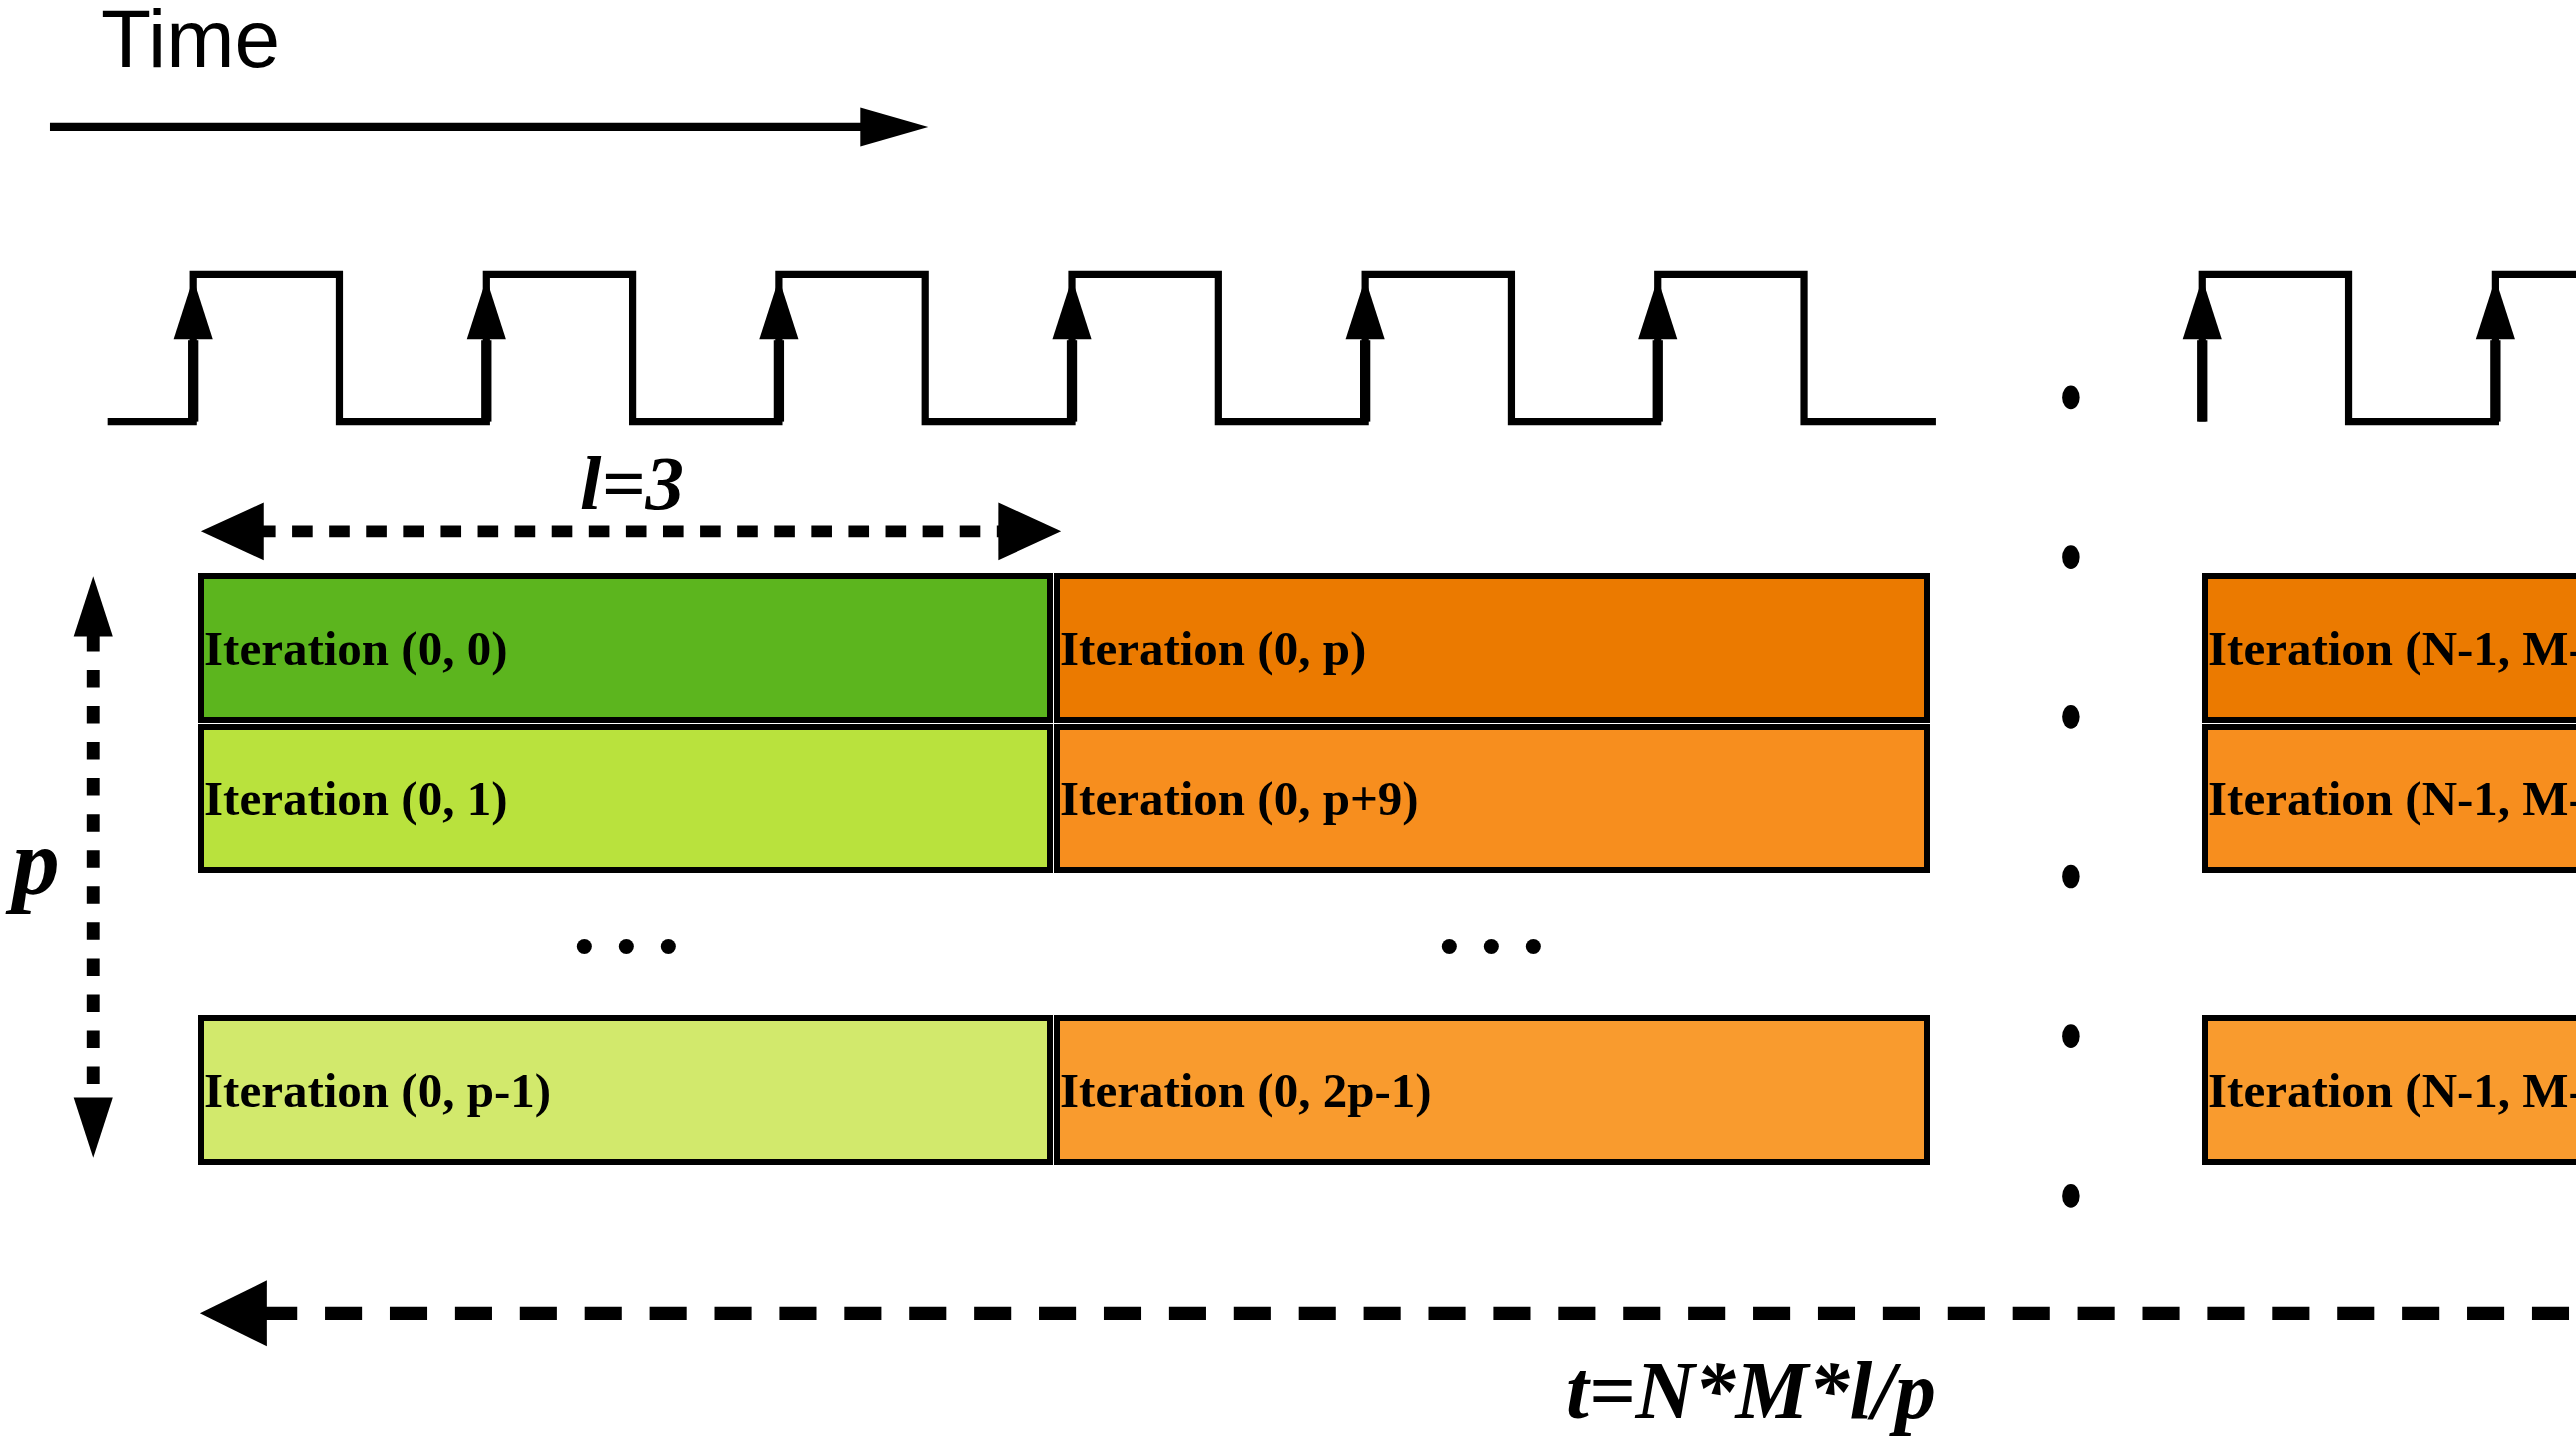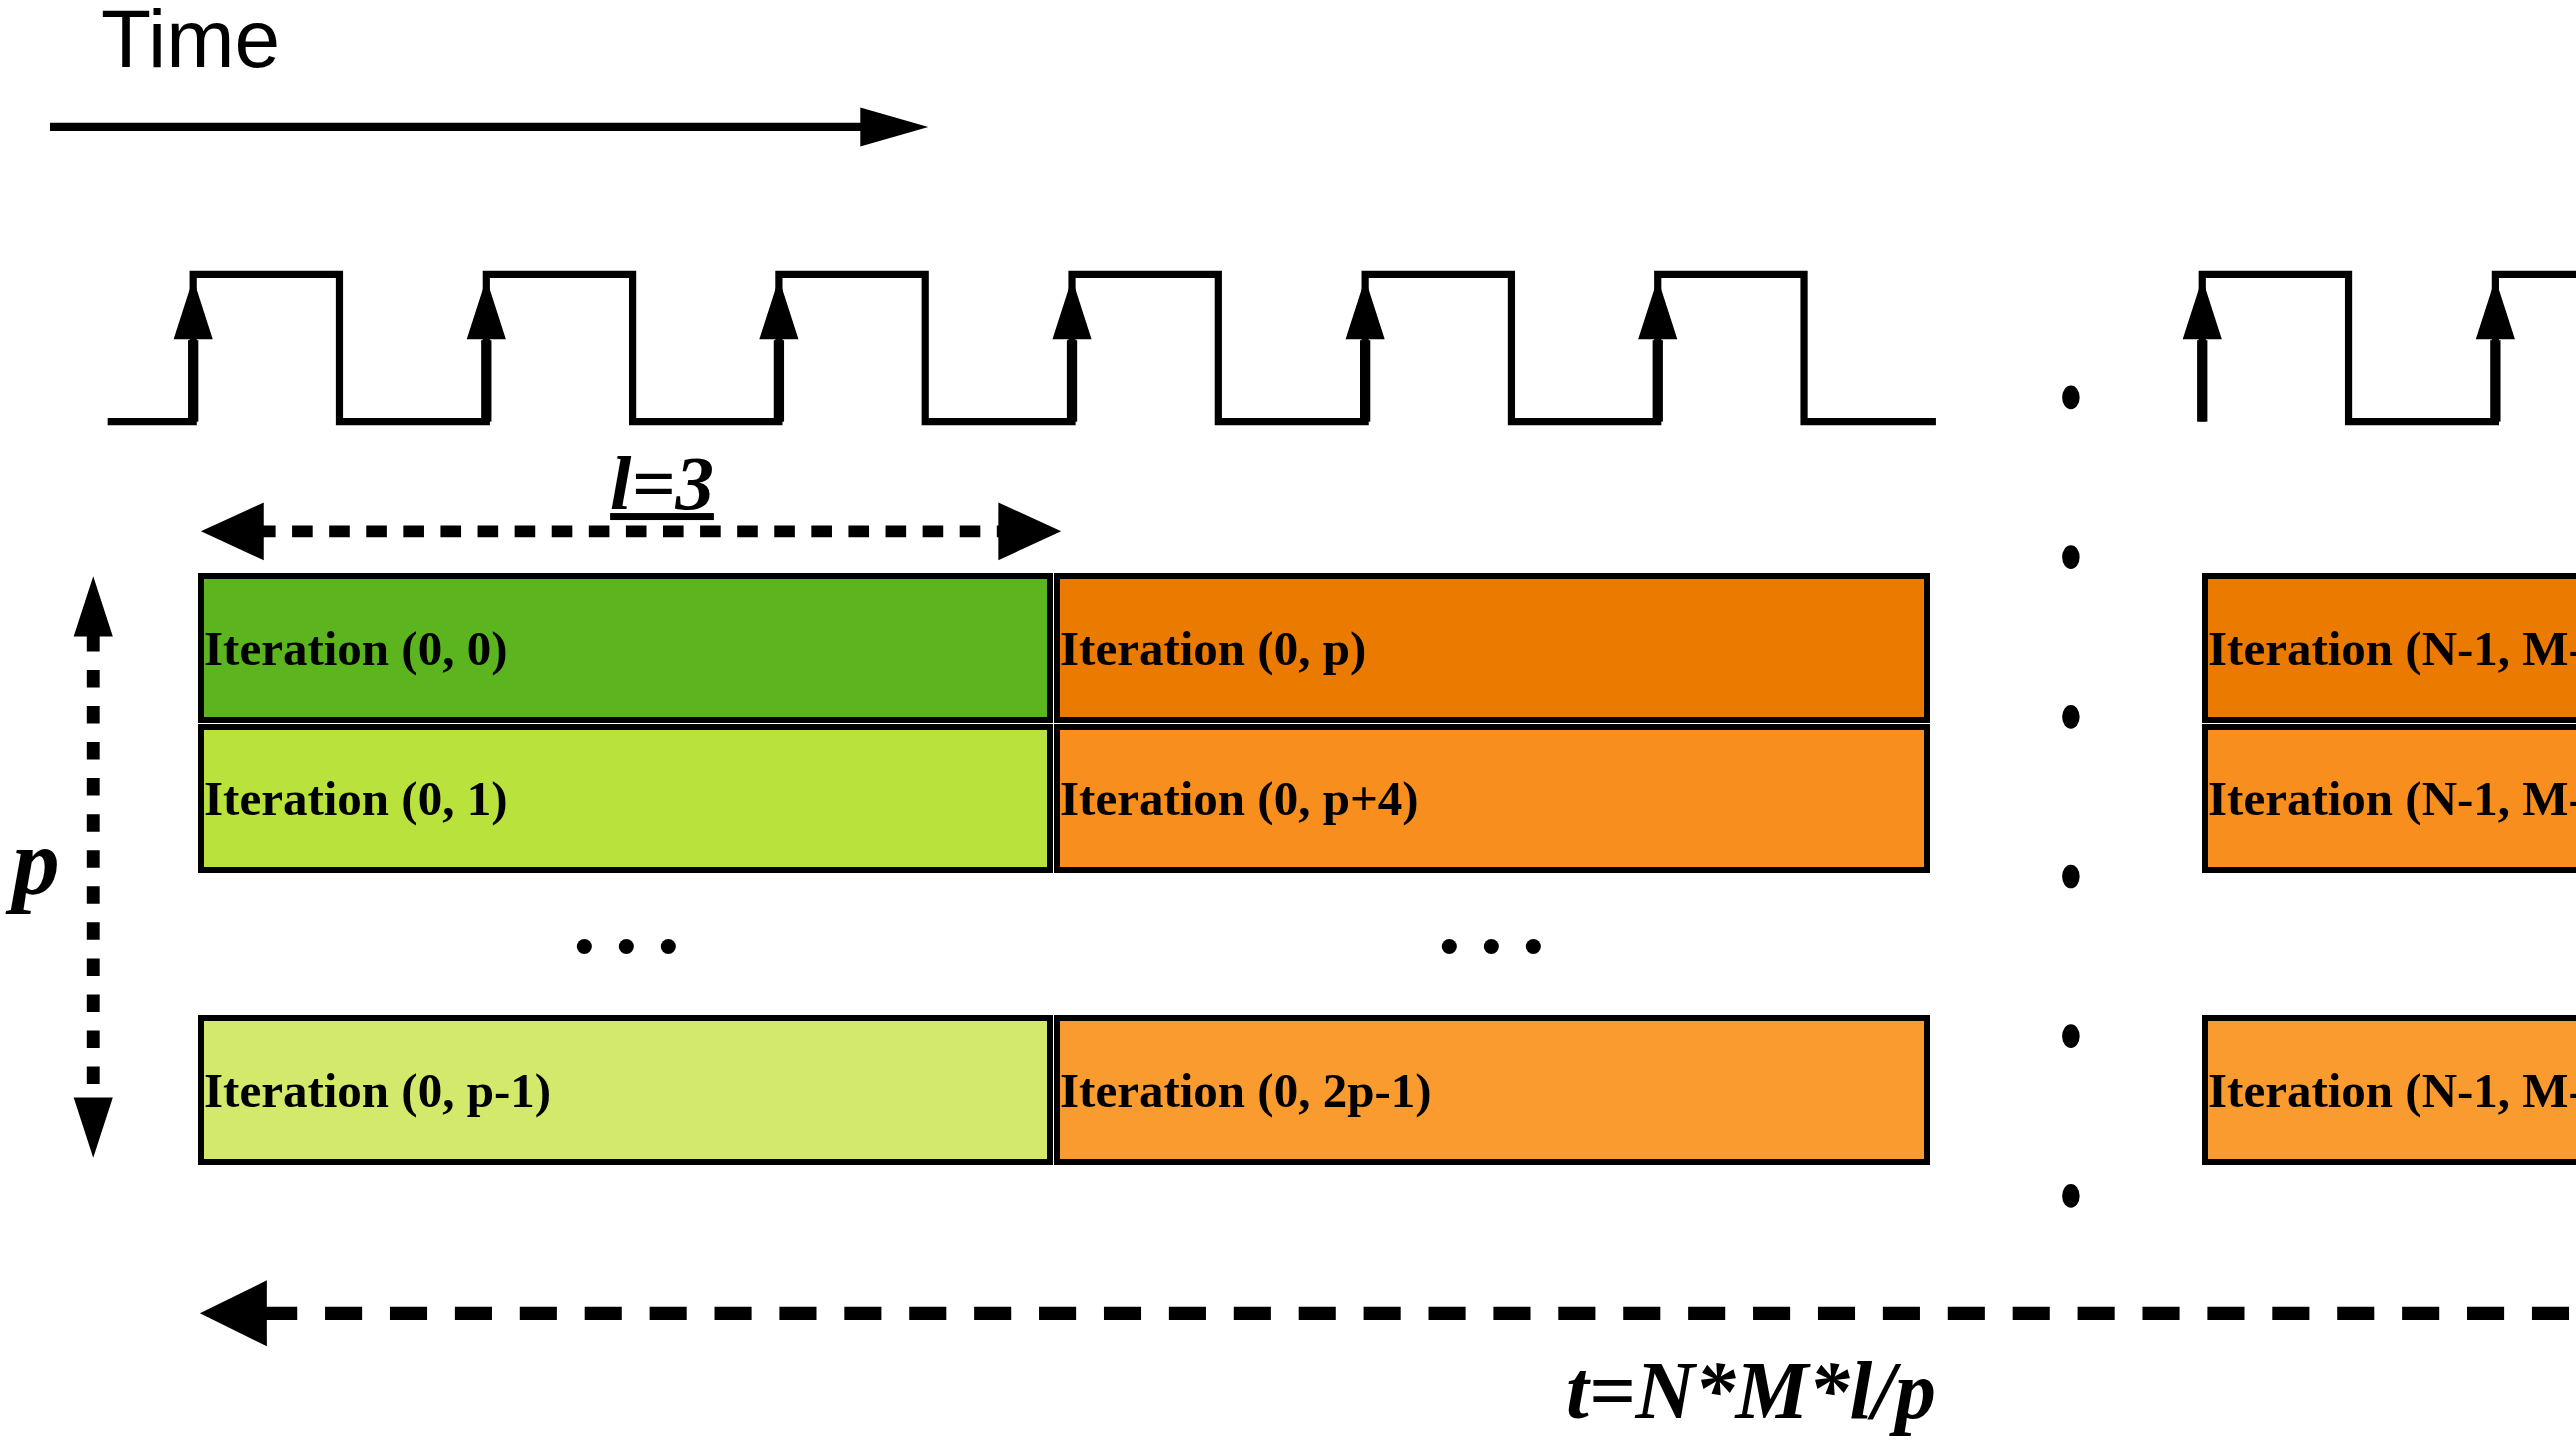--- a/index.html
+++ b/index.html
@@ -13,24 +13,23 @@
     color: #000;
   }
   #linework { position: absolute; left: 0; top: 0; }
   .lbl { position: absolute; white-space: nowrap; }
   #time-label {
     left: 101px; top: 39px;
     transform: translateY(-50%);
     font: 400 82px "Liberation Sans", sans-serif;
   }
   #latency-label {
-    left: 662px; top: 488px;
+    left: 632px; top: 488px;
     transform: translate(-50%, -55%);
     font: bold italic 77px "Liberation Serif", serif;
-    text-decoration: underline;
   }
   #depth-label {
     left: 36px; top: 867px;
     transform: translate(-50%, -55%);
     font: bold italic 95px "Liberation Serif", serif;
   }
   #total-time-label {
     left: 1751px; top: 1391px;
     transform: translate(-50%, -50%);
     font: bold italic 82px "Liberation Serif", serif;
@@ -154,21 +153,21 @@
   <div class="cell row1 colA" style="background-color: rgb(92, 181, 30);">
     <span>Iteration (0, 0)</span>
   </div>
   <div class="cell row1 colB" style="background-color: rgb(235, 122, 0);">
     <span>Iteration (0, p)</span>
   </div>
   <div class="cell row2 colA" style="background-color: rgb(185, 226, 61);">
     <span>Iteration (0, 1)</span>
   </div>
   <div class="cell row2 colB" style="background-color: rgb(247, 142, 30);">
-    <span>Iteration (0, p+4)</span>
+    <span>Iteration (0, p+9)</span>
   </div>
   <div class="cell row3 colA" style="background-color: rgb(210, 233, 108);">
     <span>Iteration (0, p-1)</span>
   </div>
   <div class="cell row3 colB" style="background-color: rgb(249, 155, 46);">
     <span>Iteration (0, 2p-1)</span>
   </div>
 
   <div class="cell row1 colR" style="background-color: rgb(235, 122, 0);">
     <span>Iteration (N-1, M-p+1)</span>

